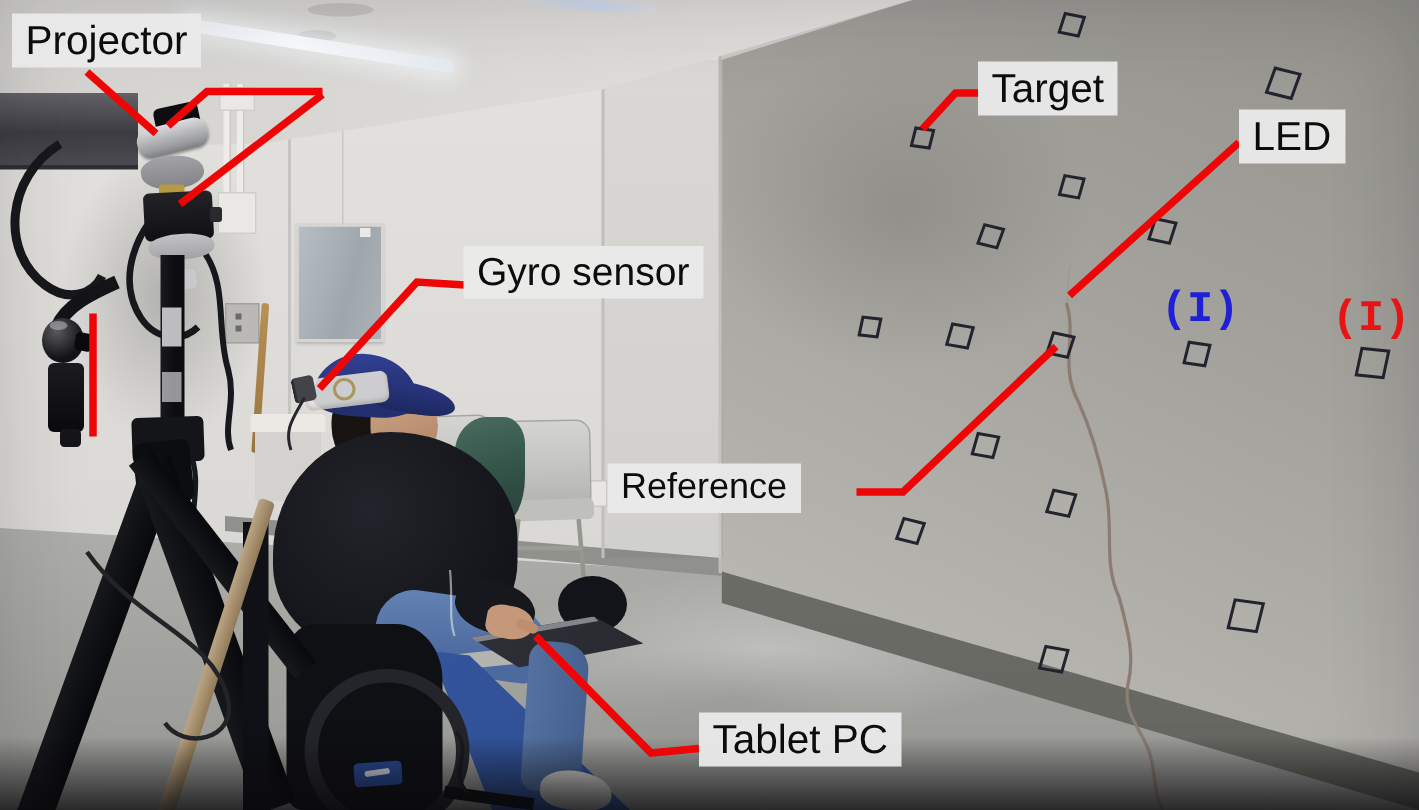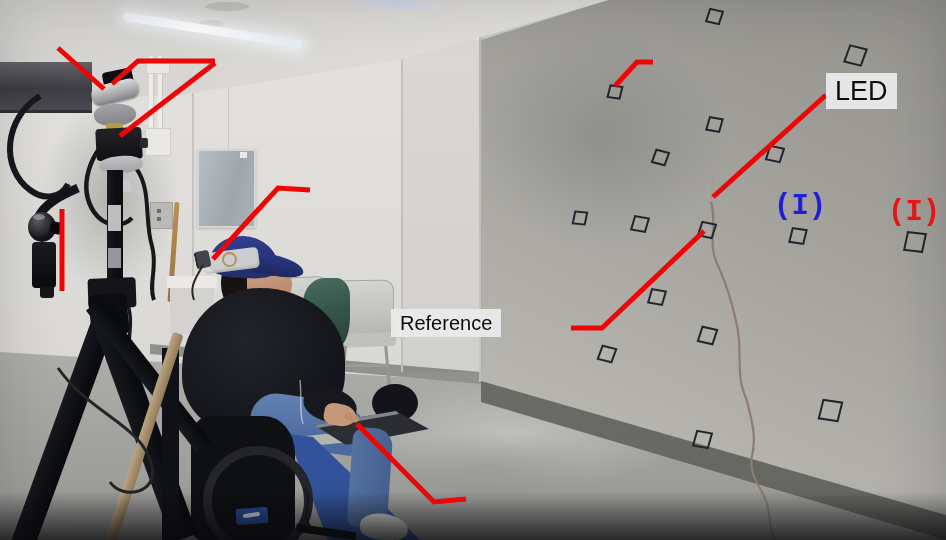--- a/index.html
+++ b/index.html
@@ -186,21 +186,21 @@
 
   
   .lbl{position:absolute;color:#0c0c0c;font-size:27px;line-height:1.2;padding:2px 9px;
     white-space:nowrap;font-family:"Liberation Sans",sans-serif;}
   #lbl-projector{left:8px;top:9px;}
   #lbl-pantilt{left:215px;top:37px;}
   #lbl-gyro{left:309px;top:164px;font-size:26px;}
   #lbl-rgb{left:0;top:290px;}
   #lbl-target{left:652px;top:41px;}
   #lbl-led{left:826px;top:73px;}
-  #lbl-reference{left:391px;top:309px;font-size:20px;}
+  #lbl-reference{left:405px;top:309px;font-size:24px;}
   #lbl-tablet{left:466px;top:475px;}
   .marker{position:absolute;font-family:"Liberation Mono",monospace;font-weight:700;
     font-size:29px;line-height:1;}
   #marker-blue{left:774px;top:192px;}
   #marker-red{left:888px;top:198px;}
 </style>
 </head>
 <body>
 
 <div id="stage">
@@ -356,18 +356,22 @@
       <polyline points="215,61 138,61 112,84" fill="none" stroke="#ee0606" stroke-width="5"></polyline>
       <polyline points="215,63 120,136" fill="none" stroke="#ee0606" stroke-width="5"></polyline>
       <polyline points="310,190 278,188 213,259" fill="none" stroke="#ee0606" stroke-width="5"></polyline>
       <polyline points="62,209 62,291" fill="none" stroke="#ee0606" stroke-width="5"></polyline>
       <polyline points="653,62 637,62 615,86" fill="none" stroke="#ee0606" stroke-width="5"></polyline>
       <polyline points="826,95 713,197" fill="none" stroke="#ee0606" stroke-width="5"></polyline>
       <polyline points="571,328 602,328 704,231" fill="none" stroke="#ee0606" stroke-width="5"></polyline>
       <polyline points="466,499 434,502 357,424" fill="none" stroke="#ee0606" stroke-width="5"></polyline>
     </svg>
 
+  <div class="lbl" id="lbl-projector" style="color: rgb(12, 12, 12); background: rgba(234, 234, 234, 0.95);">Projector</div>
+  <div class="lbl" id="lbl-gyro" style="color: rgb(12, 12, 12); background: rgba(234, 234, 234, 0.95);">Gyro sensor</div>
+  <div class="lbl" id="lbl-target" style="color: rgb(12, 12, 12); background: rgba(234, 234, 234, 0.95);">Target</div>
   <div class="lbl" id="lbl-led" style="color: rgb(12, 12, 12); background: rgba(234, 234, 234, 0.95);">LED</div>
   <div class="lbl" id="lbl-reference" style="color: rgb(12, 12, 12); background: rgba(234, 234, 234, 0.95);">Reference</div>
+  <div class="lbl" id="lbl-tablet" style="color: rgb(12, 12, 12); background: rgba(234, 234, 234, 0.95);">Tablet PC</div>
 
   <div class="marker" id="marker-blue" style="color: rgb(31, 31, 214);">(I)</div>
   <div class="marker" id="marker-red" style="color: rgb(232, 20, 20);">(I)</div>
 </div>
 
 </body></html>

